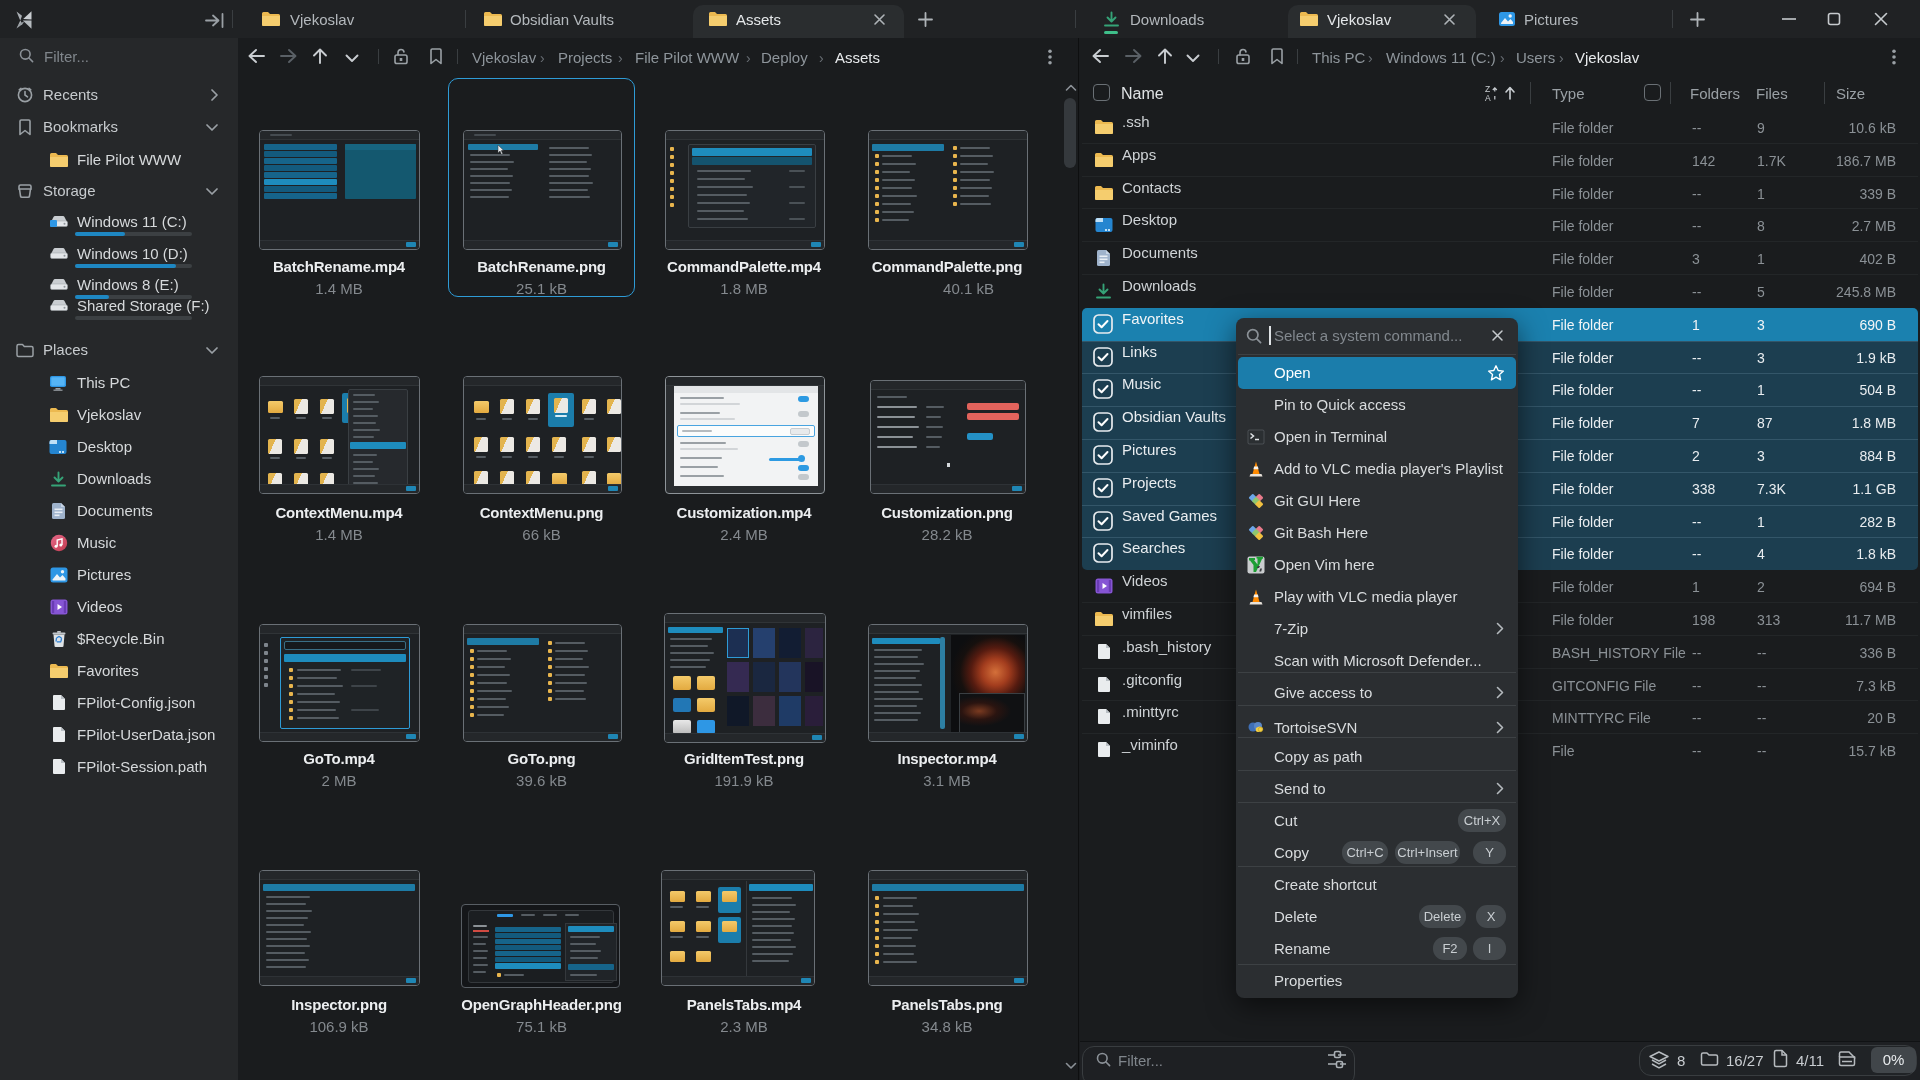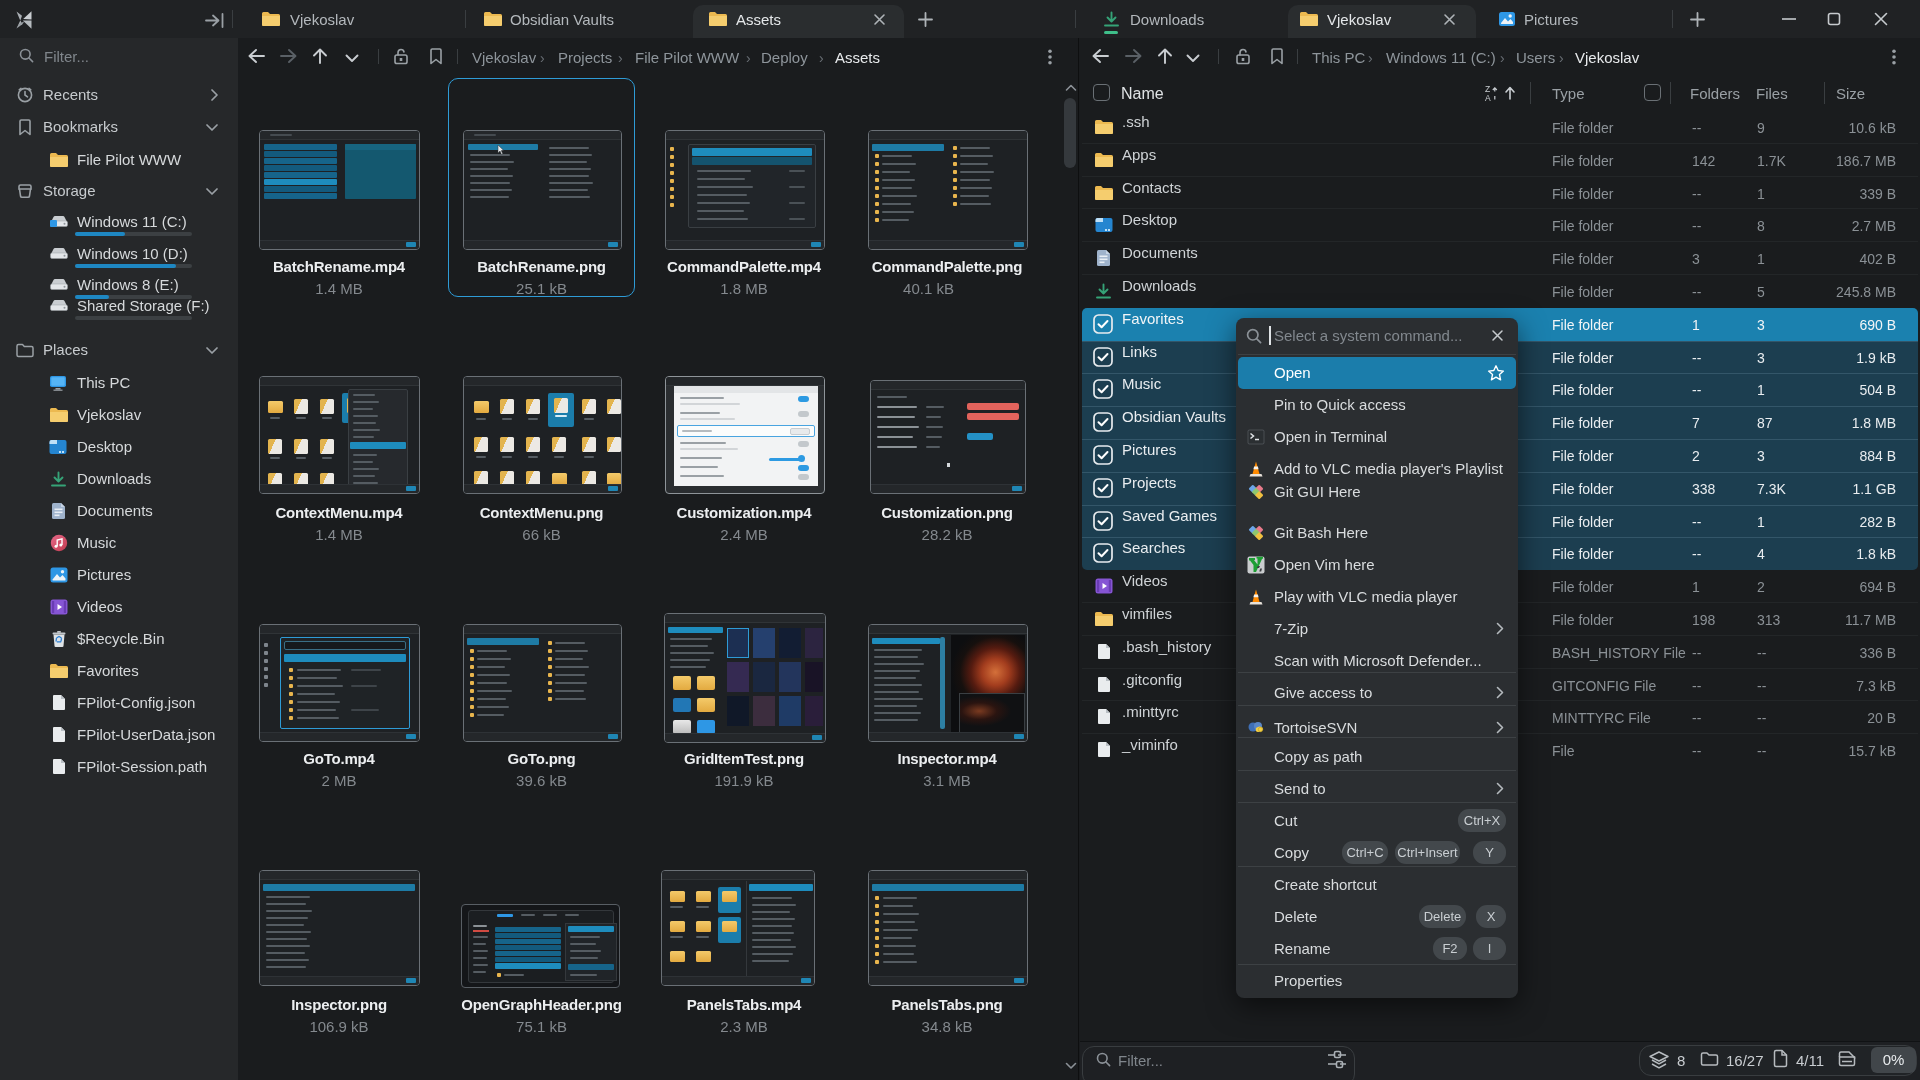--- a/index.html
+++ b/index.html
@@ -460,21 +460,21 @@
 
     <div class="abs" style="left:210px;top:40px;width:187px;height:219px;border:1.5px solid #2e9bd6;border-radius:10px"></div>
 
     <div class="gname" style="left:-0.5px;top:220px">BatchRename.mp4</div>
       <div class="gsize" style="left:-0.5px;top:242px">1.4 MB</div>
     <div class="gname" style="left:202px;top:220px">BatchRename.png</div>
       <div class="gsize" style="left:202px;top:242px">25.1 kB</div>
     <div class="gname" style="left:404.5px;top:220px">CommandPalette.mp4</div>
       <div class="gsize" style="left:404.5px;top:242px">1.8 MB</div>
     <div class="gname" style="left:607.5px;top:220px">CommandPalette.png</div>
-      <div class="gsize" style="left:589px;top:242px">40.1 kB</div>
+      <div class="gsize" style="left:629px;top:242px">40.1 kB</div>
     <div class="gname" style="left:-0.5px;top:466px">ContextMenu.mp4</div>
       <div class="gsize" style="left:-0.5px;top:488px">1.4 MB</div>
     <div class="gname" style="left:202px;top:466px">ContextMenu.png</div>
       <div class="gsize" style="left:202px;top:488px">66 kB</div>
     <div class="gname" style="left:404.5px;top:466px">Customization.mp4</div>
       <div class="gsize" style="left:404.5px;top:488px">2.4 MB</div>
     <div class="gname" style="left:607.5px;top:466px">Customization.png</div>
       <div class="gsize" style="left:607.5px;top:488px">28.2 kB</div>
     <div class="gname" style="left:-0.5px;top:712px">GoTo.mp4</div>
       <div class="gsize" style="left:-0.5px;top:734px">2 MB</div>
@@ -1304,21 +1304,21 @@
           <path d="M8 11.5 H12" stroke="#dfe3e6" stroke-width="1.5"></path>
         </svg>
         <span class="lbl">Open in Terminal</span>
       </div>
     <div class="mi" style="top:135px">
         <svg class="ico" viewBox="0 0 18 18">
           <use href="#vlc"></use>
         </svg>
         <span class="lbl">Add to VLC media player's Playlist</span>
       </div>
-    <div class="mi" style="top:158px">
+    <div class="mi" style="top:167px">
         <svg class="ico" viewBox="0 0 18 18">
           <use href="#gitic"></use>
         </svg>
         <span class="lbl">Git GUI Here</span>
       </div>
     <div class="mi" style="top:199px">
         <svg class="ico" viewBox="0 0 18 18">
           <use href="#gitic"></use>
         </svg>
         <span class="lbl">Git Bash Here</span>

